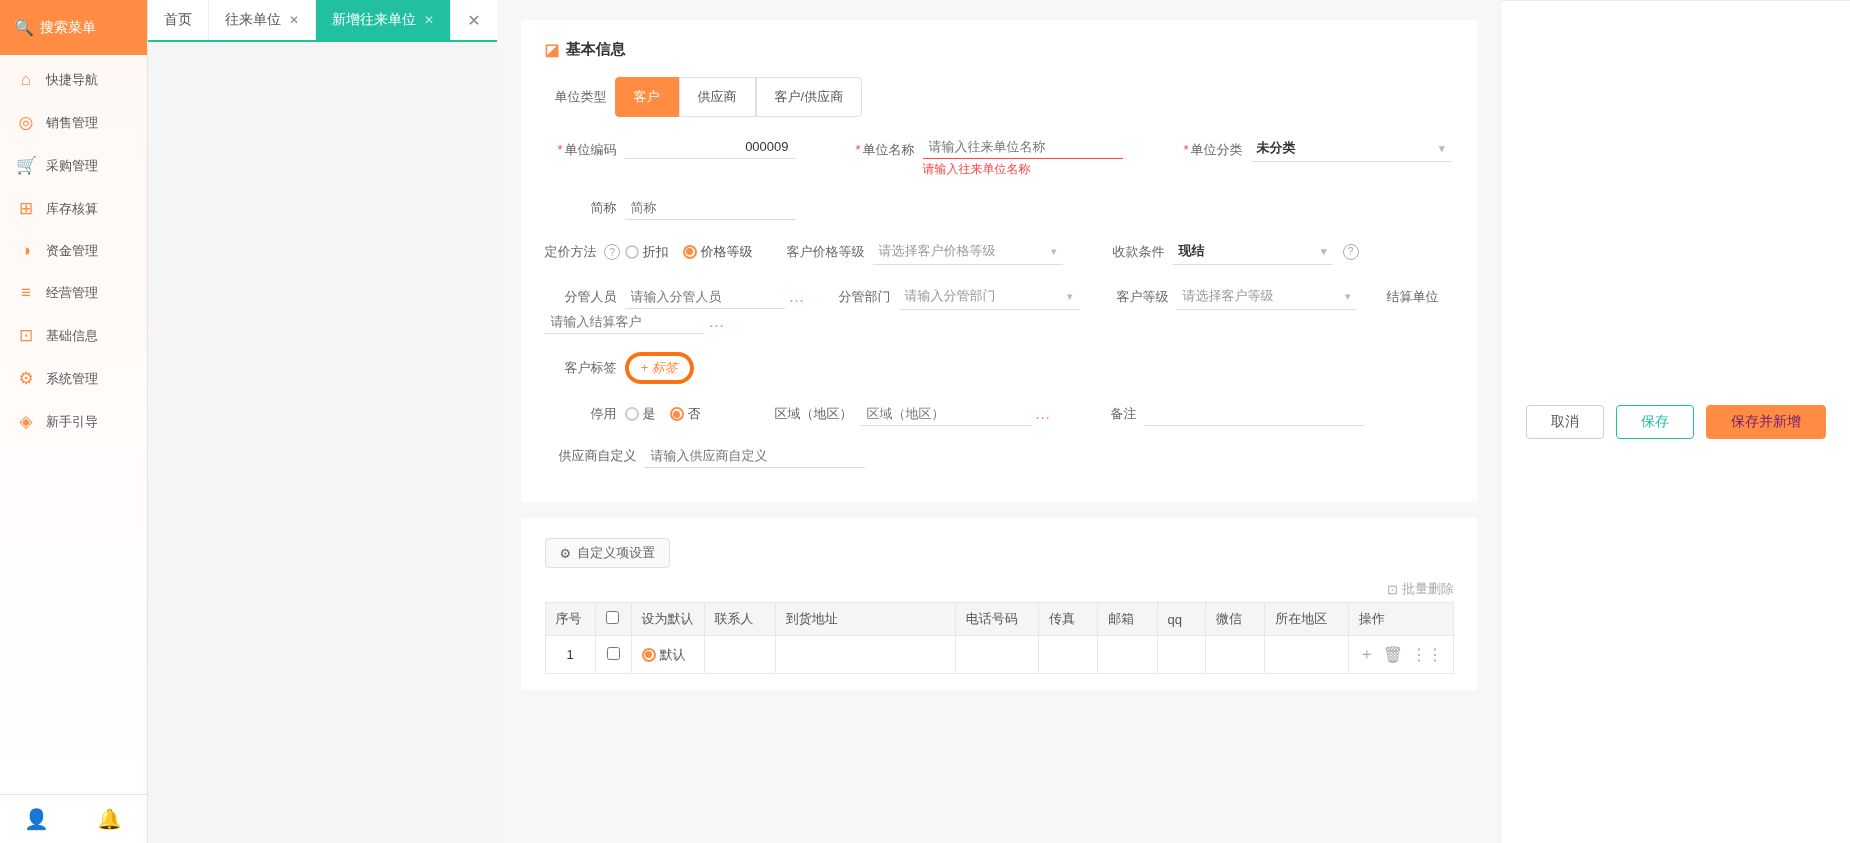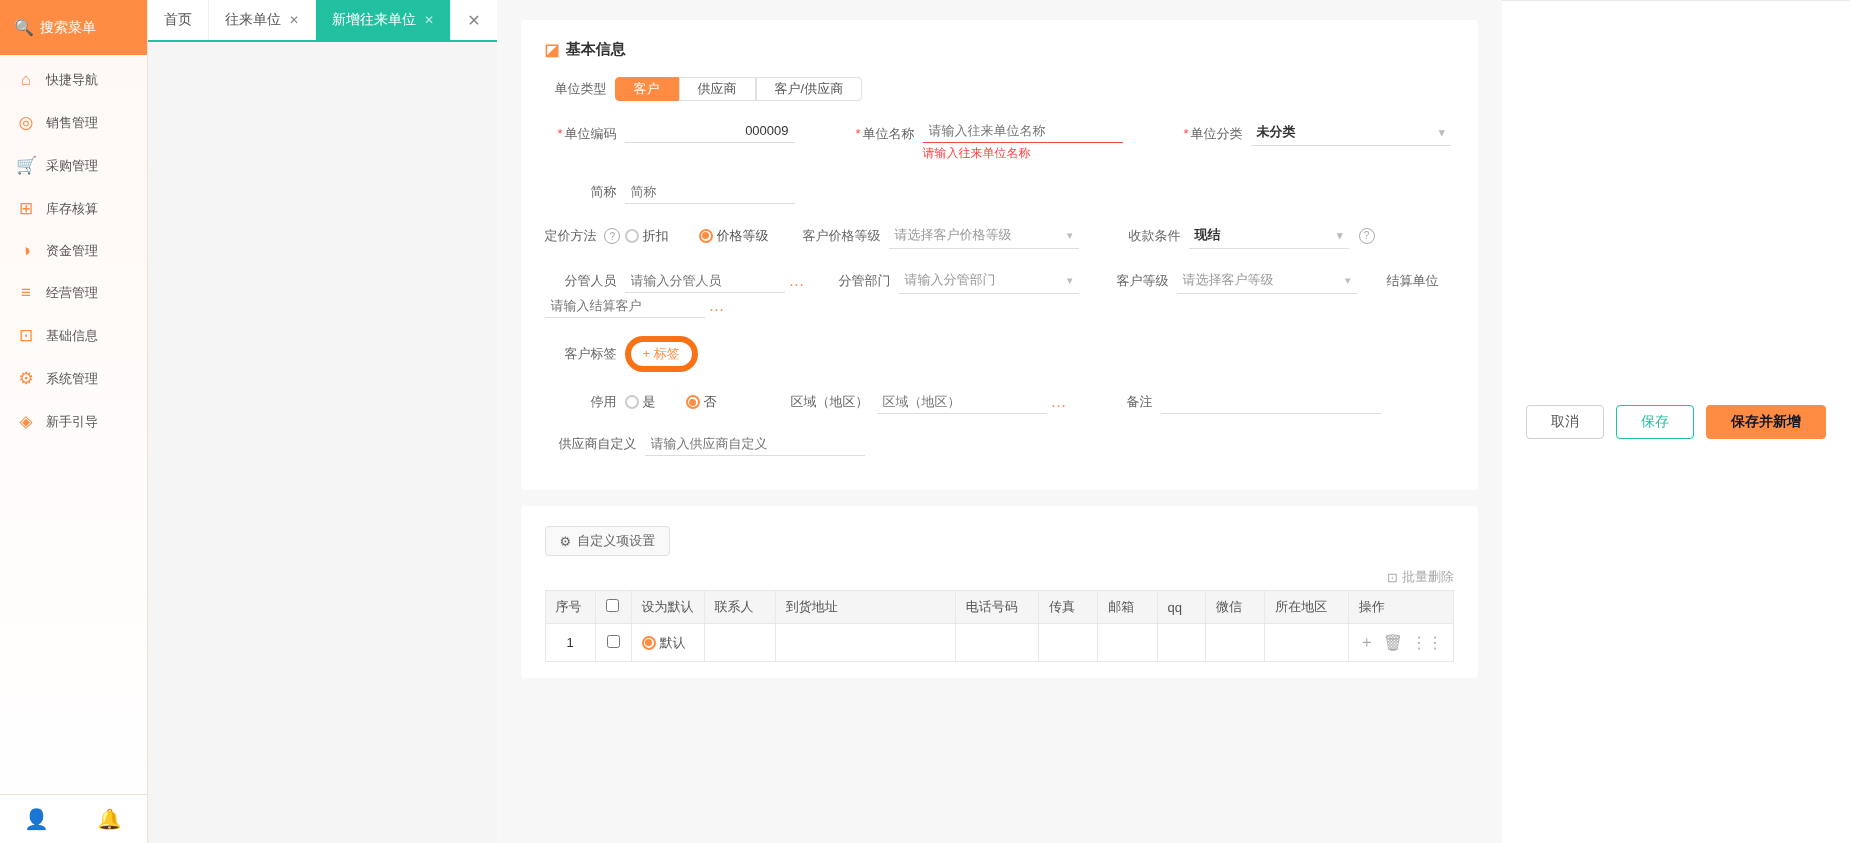--- a/index.html
+++ b/index.html
@@ -138,34 +138,34 @@
       font-size: 13px;
       gap: 4px;
     }
     .form-select .chevron { margin-left: auto; color: #bbb; font-size: 11px; }
     .form-select.has-value { color: #333; font-weight: bold; }
 
     .btn-group { display: flex; gap: 0; }
     .btn-type {
       border: 1px solid #e0e0e0;
       background: #fff;
-      padding: 2px 18px;
+      padding: 10px 18px;
       font-size: 13px;
       cursor: pointer;
       color: #555;
     }
     .btn-type.active {
       background: #ff8c42;
       color: #fff;
       border-color: #ff8c42;
     }
     .btn-type:first-child { border-radius: 4px 0 0 4px; }
     .btn-type:last-child { border-radius: 0 4px 4px 0; }
 
-    .radio-group { display: flex; align-items: center; gap: 30px; }
+    .radio-group { display: flex; align-items: center; gap: 14px; }
     .radio-item { display: flex; align-items: center; gap: 4px; cursor: pointer; color: #555; font-size: 13px; }
     .radio-circle {
       width: 14px; height: 14px;
       border-radius: 50%;
       border: 2px solid #ccc;
       display: flex; align-items: center; justify-content: center;
     }
     .radio-circle.checked { border-color: #ff8c42; }
     .radio-circle.checked::after {
       content: '';
@@ -187,27 +187,28 @@
 
     .more-btn {
       color: #ff8c42;
       font-size: 16px;
       cursor: pointer;
       padding: 0 4px;
     }
 
     .tag-btn {
       display: inline-flex; align-items: center; gap: 4px;
-      border: 6px solid #f97316;
+      border: 4px solid #f97316;
       color: #ff8c42;
       border-radius: 20px;
       padding: 3px 12px;
       font-size: 13px;
       cursor: pointer;
       background: #fff;
+      font-style: italic;
     }
 
     .custom-settings-btn {
       display: inline-flex; align-items: center; gap: 6px;
       border: 1px solid #e0e0e0;
       background: #f9f9f9;
       border-radius: 4px;
       padding: 5px 14px;
       font-size: 13px;
       color: #666;
@@ -250,21 +251,21 @@
       display: flex;
       align-items: center;
       justify-content: flex-end;
       padding: 10px 24px;
       gap: 12px;
       flex-shrink: 0;
     }
     .btn { padding: 7px 24px; border-radius: 4px; font-size: 14px; cursor: pointer; border: 1px solid; }
     .btn-cancel { background: #fff; border-color: #d0d0d0; color: #555; }
     .btn-save { background: #fff; border-color: #20c0a0; color: #20c0a0; }
-    .btn-save-new { background: #ff8c42; border-color: #ff8c42; color: #0f172a; font-weight: bold; }
+    .btn-save-new { background: #ff8c42; border-color: #ff8c42; color: #701a75; }
 
     .batch-delete {
       display: flex; align-items: center; gap: 4px;
       color: #aaa; font-size: 13px;
       justify-content: flex-end;
       margin-bottom: 4px;
       cursor: pointer;
     }
 
     .form-input-wrap { display: flex; flex-direction: column; }

